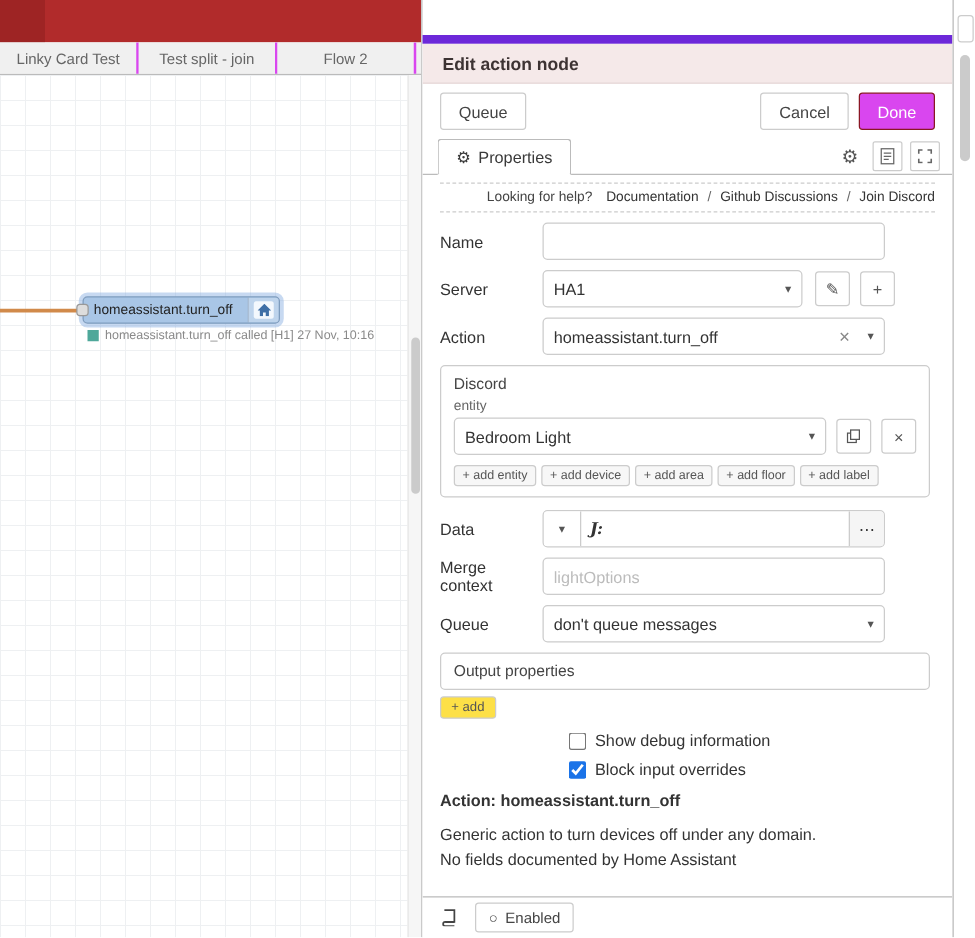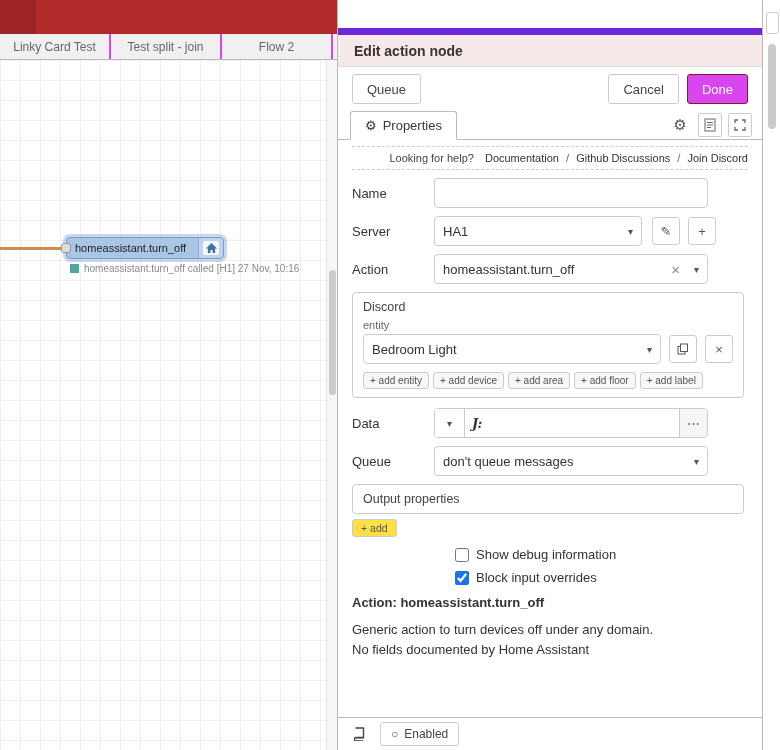--- a/index.html
+++ b/index.html
@@ -262,20 +262,24 @@
             </span>
             <span class="tg-ind">J:</span>
             <span class="tg-sp"></span>
             <span class="tg-dots">
               <span>⋯</span>
             </span>
           </div>
         </div>
 
         
+        <div class="frow">
+          <span class="flabel">Merge context</span>
+          <input class="tinput" type="text" placeholder="lightOptions" style="">
+        </div>
 
         
         <div class="frow">
           <span class="flabel">Queue</span>
           <div class="fselect grow">
             <span>don't queue messages</span>
             <span class="car">▾</span>
           </div>
         </div>
 

